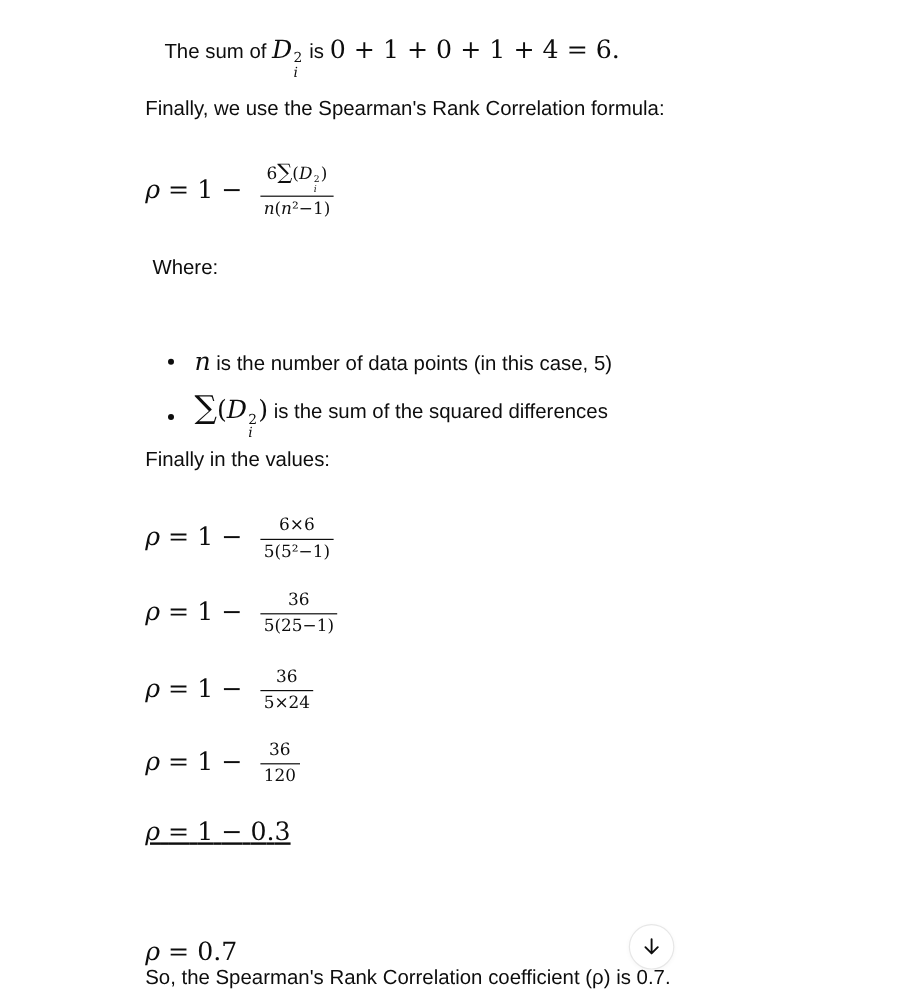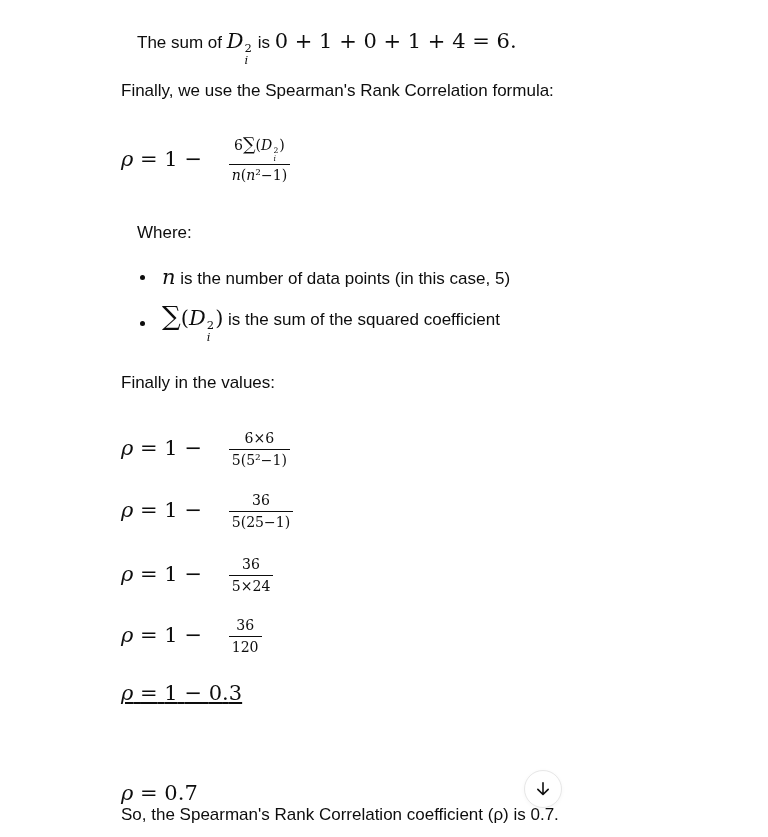--- a/index.html
+++ b/index.html
@@ -13,25 +13,25 @@
   .math{font-family:"DejaVu Serif",serif;font-size:21px;line-height:1;}
   .math .mi{font-style:italic;}
   .math .msum{font-size:1.25em;line-height:1;}
   .supsub{
     display:inline-flex;flex-direction:column;align-items:flex-start;
     font-size:0.55em;line-height:1;vertical-align:-0.38em;margin:0 1px;
   }
   .supsub .ss-sub{font-style:italic;}
   .frac{
     display:inline-flex;flex-direction:column;align-items:center;
-    vertical-align:middle;font-size:0.67em;line-height:1.18;margin-left:20px;
+    vertical-align:middle;font-size:0.67em;line-height:1.18;margin-left:8px;
   }
   .frac .num{padding:0 3px 2px;}
   .frac .den{border-top:1.4px solid #0d0d0d;padding:2px 3px 0;}
-  .bullet{display:flex;align-items:center;}
+  .bullet{display:flex;align-items:center;margin-top:24px;}
   .dot{width:5px;height:5px;border-radius:50%;background:#0d0d0d;margin:0 17px 0 19px;flex:none;}
   .btxt{white-space:nowrap;font-size:17px;}
   .conclusion{z-index:2;}
   .scroll-btn{
     position:absolute;left:524px;top:770px;width:38px;height:38px;
     border-radius:50%;background:#ffffff;border:1px solid #e7e7e7;
     display:flex;align-items:center;justify-content:center;
     box-shadow:0 1px 4px rgba(0,0,0,0.04);cursor:pointer;z-index:1;padding:0;
   }
 </style>
@@ -46,33 +46,33 @@
 <p class="blk txt" style="top:80px;margin:0;">Finally, we use the Spearman's Rank Correlation formula:</p>
 
 <p class="blk math" style="top:136px;margin:0;"><span><span class="mi">ρ</span><span>&nbsp;</span><span>=</span><span>&nbsp;</span><span>1</span><span>&nbsp;</span><span>−</span><span>&nbsp;</span></span><span class="frac">
       <span class="num"><span>6</span><span class="msum">∑</span><span>(</span><span class="mi">D</span><span class="supsub">
           <span class="ss-sup">2</span>
           <span class="ss-sub">i</span>
         </span><span>)</span></span>
       <span class="den"><span class="mi">n</span><span>(</span><span class="mi">n</span><span>²</span><span>−</span><span>1</span><span>)</span></span>
     </span></p>
 
-<p class="blk txt" style="top:206px;margin:16px;">Where:</p>
+<p class="blk txt" style="top:206px;margin:6px;">Where:</p>
 
 <div class="blk" style="top:263px;">
   <div class="bullet" style="height:29px;">
     <span class="dot"></span>
     <span class="btxt"><span class="math"><span class="mi">n</span></span><span> is the number of data points (in this case, 5)</span></span>
   </div>
   <div class="bullet" style="height:36px;margin-top:13px;">
     <span class="dot"></span>
     <span class="btxt"><span class="math"><span class="msum">∑</span><span>(</span><span class="mi">D</span><span class="supsub">
             <span class="ss-sup">2</span>
             <span class="ss-sub">i</span>
-          </span><span>)</span></span><span> is the sum of the squared coefficient</span></span>
+          </span><span>)</span></span><span> is the sum of the squared differences</span></span>
   </div>
 </div>
 
 <p class="blk txt" style="top:372px;margin:0;">Finally in the values:</p>
 
 <p class="blk math" style="top:430px;margin:0;"><span><span class="mi">ρ</span><span>&nbsp;</span><span>=</span><span>&nbsp;</span><span>1</span><span>&nbsp;</span><span>−</span><span>&nbsp;</span></span><span class="frac">
       <span class="num"><span>6</span><span>×</span><span>6</span></span>
       <span class="den"><span>5</span><span>(</span><span>5</span><span>²</span><span>−</span><span>1</span><span>)</span></span>
     </span></p>
 

